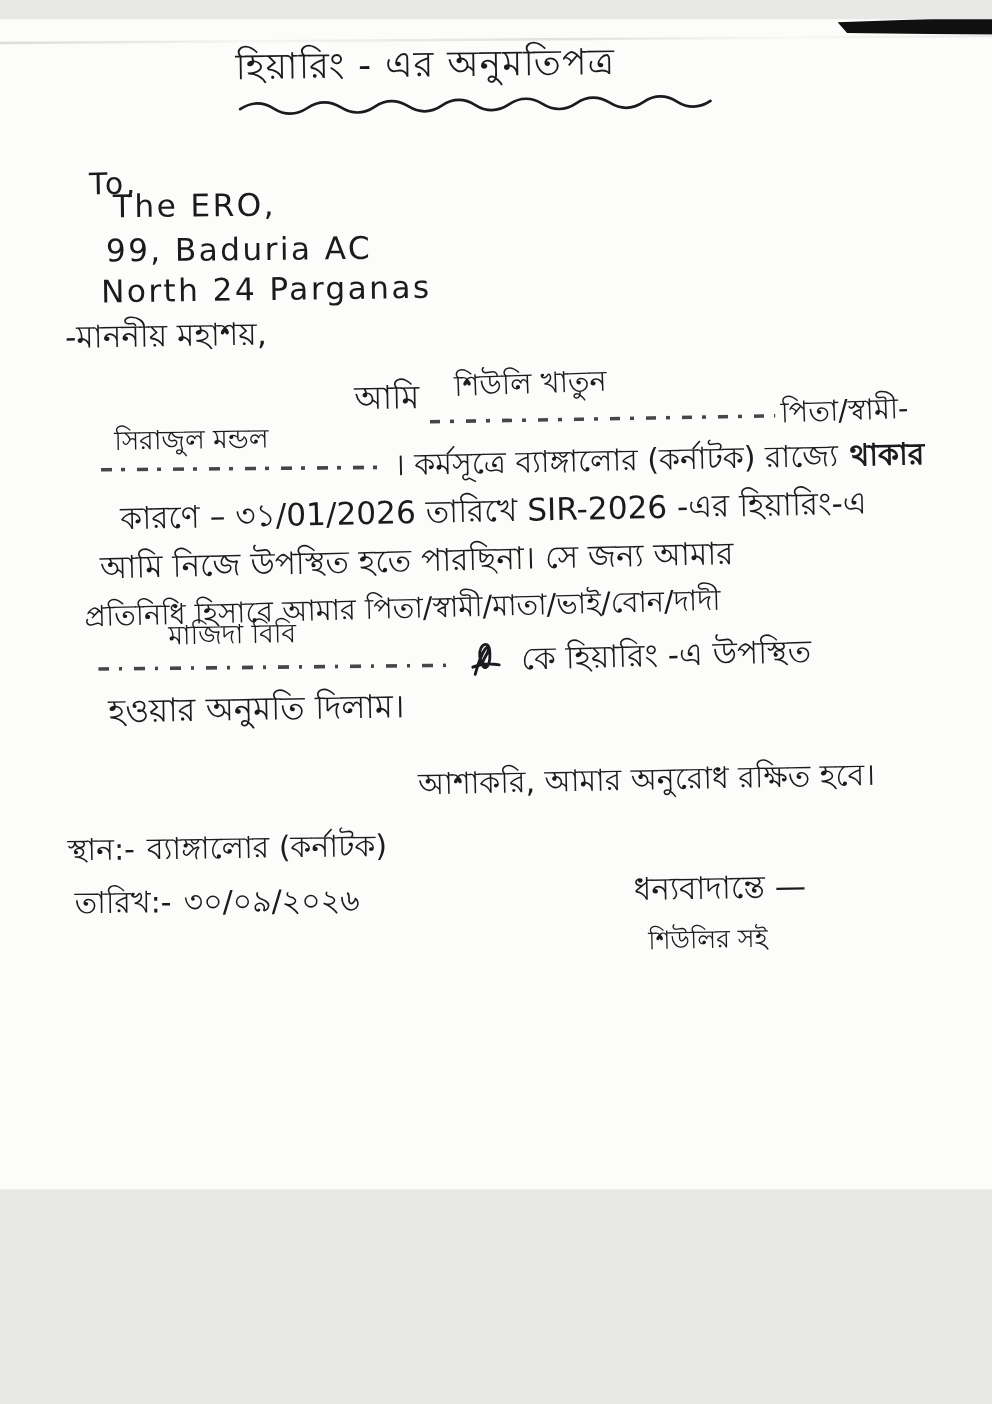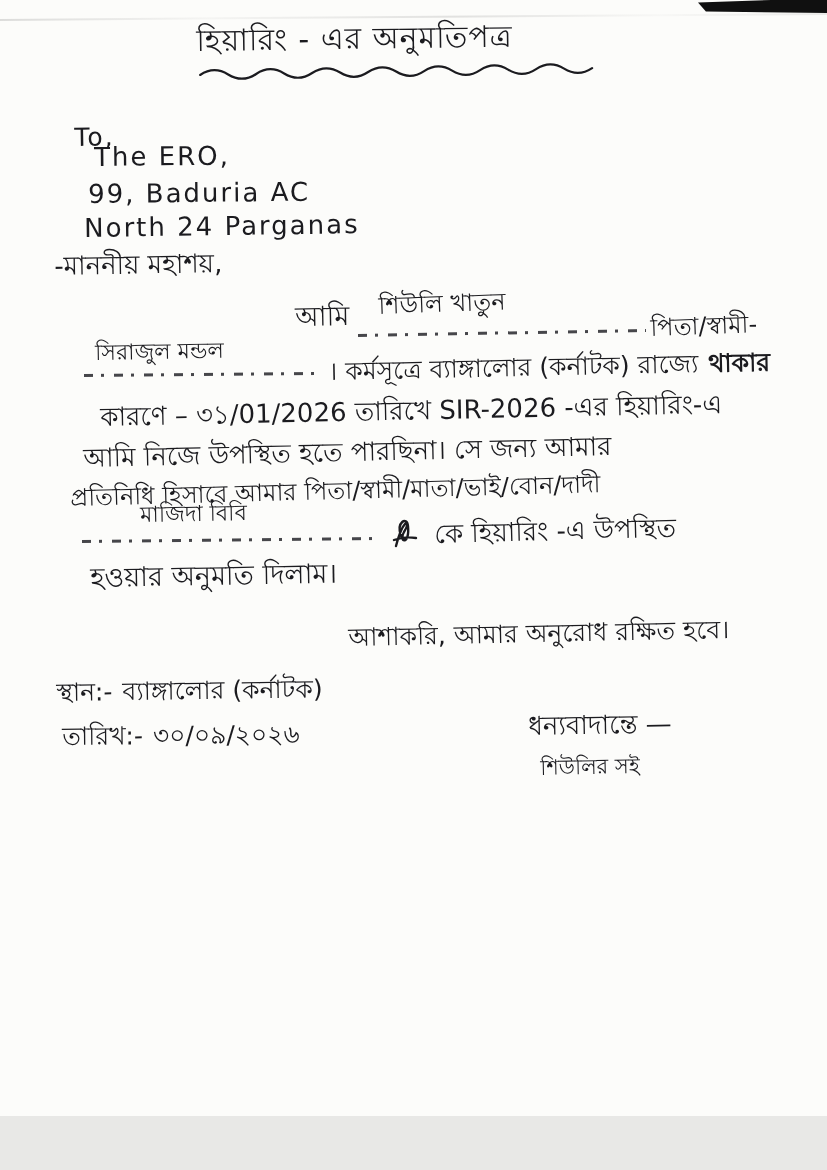--- a/index.html
+++ b/index.html
@@ -4,22 +4,22 @@
 <style>
   html, body {
     margin: 0;
     padding: 0;
     background: #e8e8e6;
     font-family: "DejaVu Sans", sans-serif;
   }
   .page {
     position: relative;
     width: 827px;
-    height: 1116px;
-    margin: 0 auto;
+    height: 975px;
+    margin: 16px auto;
     background: #fcfcfa;
     overflow: hidden;
     color: #1b1b1f;
     text-align: center;
   }
   .hw {
     position: absolute;
     white-space: nowrap;
     color: #1b1b1f;
     font-family: "DejaVu Sans", sans-serif;

